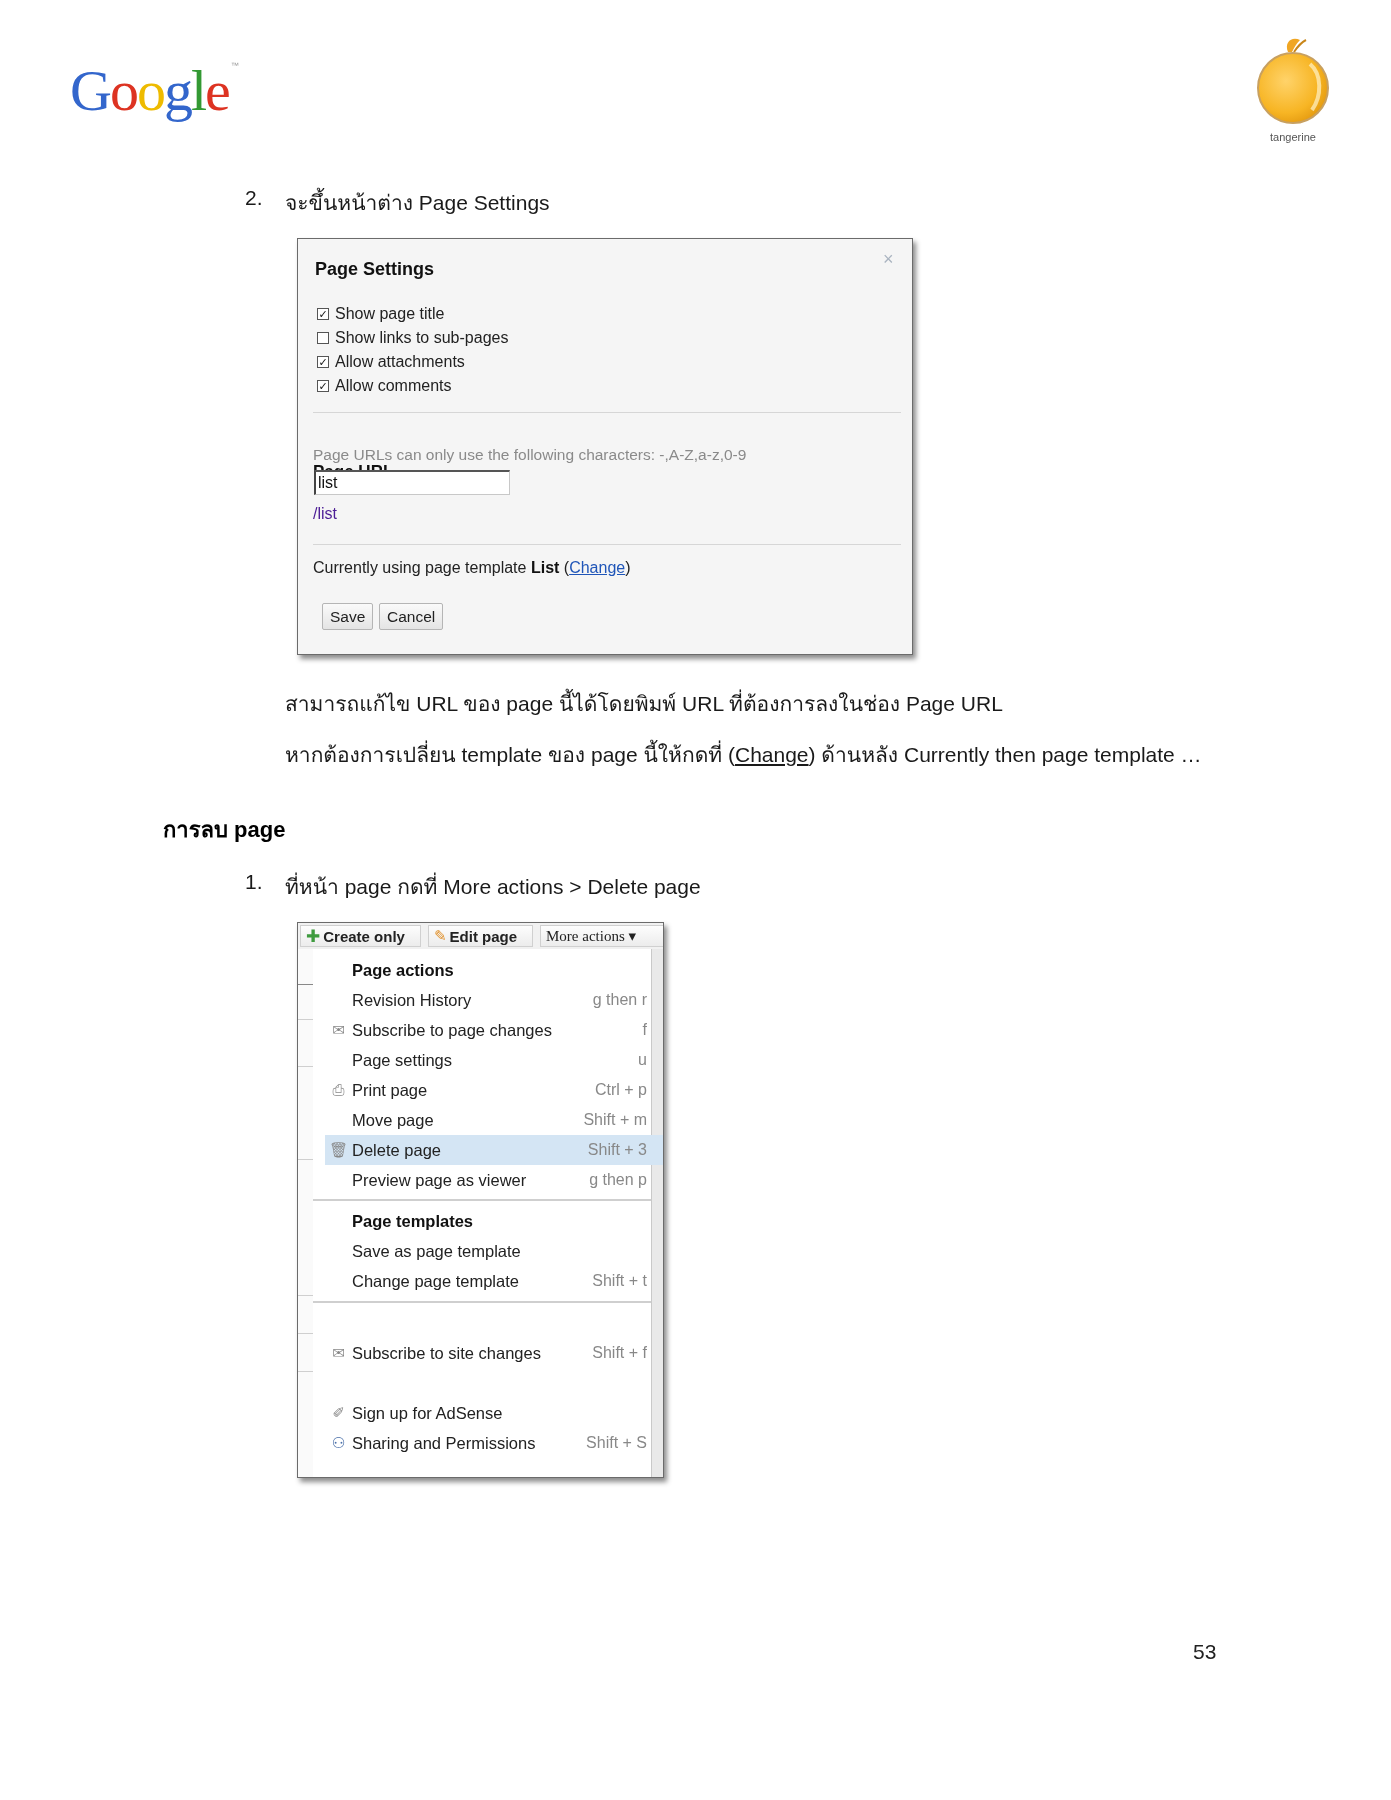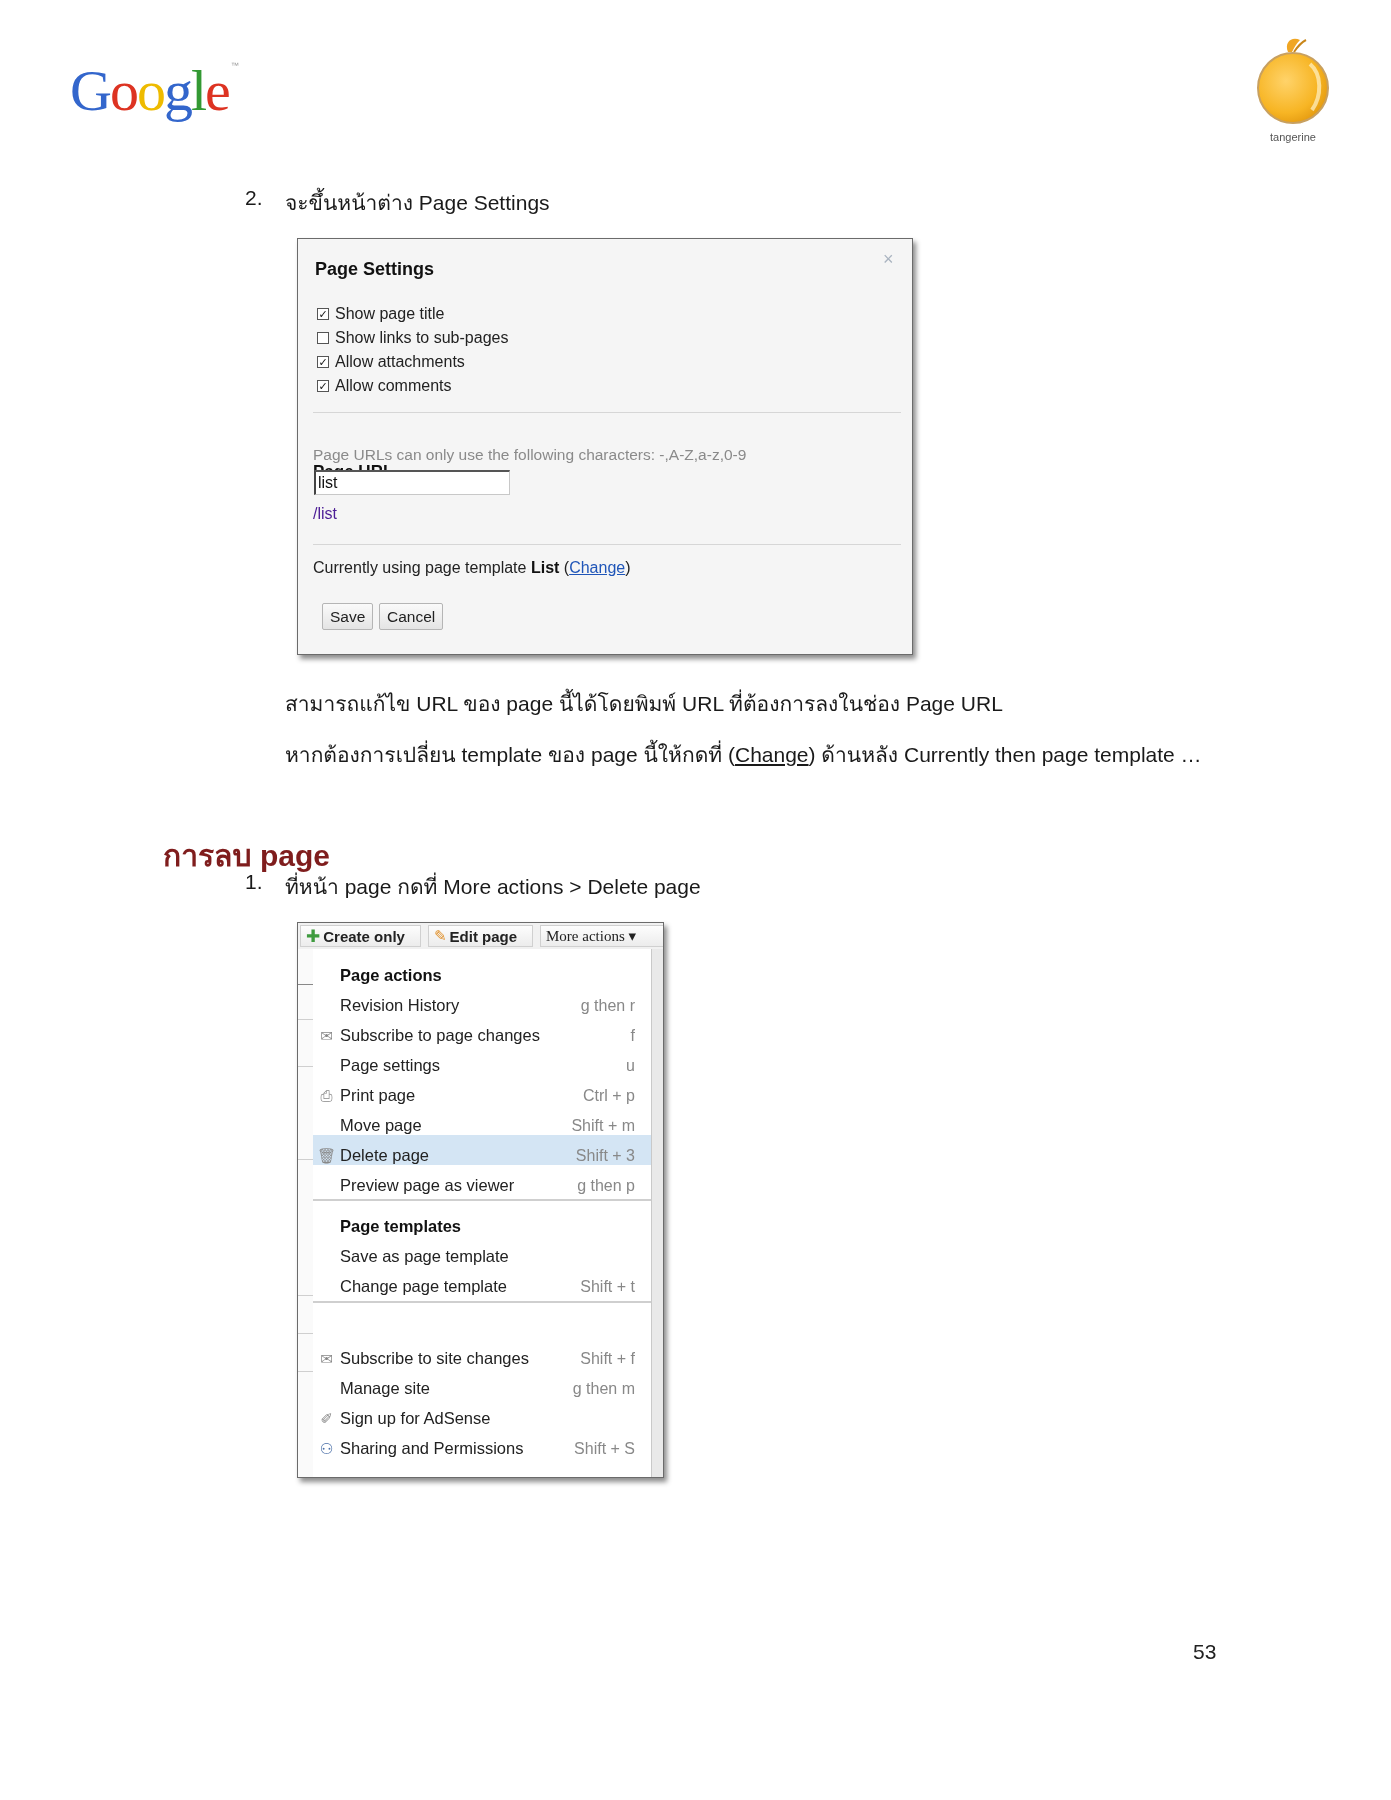--- a/index.html
+++ b/index.html
@@ -11,21 +11,21 @@
   .google-logo { left: 70px; top: 62px; font-family: "Liberation Serif", "DejaVu Serif", serif;
                  font-size: 58px; letter-spacing: -2px; line-height: 1; }
   .google-logo .tm { font-size: 8px; color: #999; vertical-align: top; margin-left: 2px; font-family: "Liberation Sans", sans-serif; }
   .tangerine-logo { left: 1248px; top: 30px; width: 90px; height: 120px; }
   .tangerine-label { left: 1248px; top: 131px; width: 90px; text-align: center; font-size: 11px; color: #555;
                      font-family: "Liberation Sans", sans-serif; }
 
   
   .doc-text { font-family: "Liberation Sans", "DejaVu Sans", sans-serif; font-size: 21px; color: #1a1a1a; white-space: nowrap; }
   .step-num { width: 30px; }
-  .heading { font-family: "Liberation Sans", "DejaVu Sans", sans-serif; font-size: 30px; font-weight: bold; color: #7f1d1d; white-space: nowrap; margin-top: 20px; }
+  .heading { font-family: "Liberation Sans", "DejaVu Sans", sans-serif; font-size: 22px; font-weight: bold; color: #000000; white-space: nowrap; }
   .u { text-decoration: underline; }
 
   
   .dialog { left: 297px; top: 238px; width: 616px; height: 417px; background: #f5f5f5;
             border: 1px solid #6b6b6b; box-shadow: 3px 4px 5px rgba(0,0,0,0.45); box-sizing: border-box;
             font-family: "Liberation Sans", "DejaVu Sans", sans-serif; }
   .dlg-title { left: 17px; top: 20px; font-size: 18px; font-weight: bold; color: #111; }
   .dlg-close { left: 585px; top: 10px; font-size: 18px; color: #aab4c0; cursor: pointer; }
   .cb-row { left: 19px; font-size: 16px; color: #222; display: flex; align-items: center; }
   .cb { width: 12px; height: 12px; border: 1px solid #555; background: #fff; margin-right: 6px; position: relative;
@@ -49,21 +49,21 @@
                box-shadow: 3px 4px 5px rgba(0,0,0,0.45); box-sizing: border-box;
                font-family: "Liberation Sans", "DejaVu Sans", sans-serif; overflow: hidden; }
   .toolbar { left: 0; top: 0; width: 365px; height: 26px; background: #f1f1f1; border-bottom: 1px solid #ccc; }
   .tb-btn { top: 2px; height: 22px; border: 1px solid #d0d0d0; background: linear-gradient(#fdfdfd, #ececec);
             box-sizing: border-box; font-size: 15px; color: #222; padding: 2px 5px; white-space: nowrap; display: flex; align-items: center; }
   .tb-btn b { font-weight: bold; }
   .menu-bg-lines { left: 0; top: 26px; width: 15px; height: 530px; background: #fafafa; border-right: 1px solid #c9c9c9; }
   .bg-line { left: 0; width: 15px; height: 1px; background: #cfcfcf; }
   .menu-scroll { left: 353px; top: 26px; width: 12px; height: 530px; background: #e9e9e9; border-left: 1px solid #c9c9c9; }
   .menu-panel { left: 15px; top: 26px; width: 338px; height: 530px; background: #fff; }
-  .mi { left: 0; width: 338px; height: 30px; display: flex; align-items: flex-end; font-size: 16.5px; color: #222; box-sizing: border-box; }
+  .mi { left: 12px; width: 338px; height: 30px; display: flex; align-items: center; font-size: 16.5px; color: #222; box-sizing: border-box; }
   .mi .ico { width: 27px; text-align: center; font-size: 15px; color: #888; }
   .mi .lbl { flex: 1; white-space: nowrap; }
   .mi .key { color: #888; padding-right: 16px; font-size: 16px; white-space: nowrap; }
   .mi.hl { background: #d4e5f4; }
   .mi.hdr .lbl { font-weight: bold; color: #111; }
   .mi-sep { left: 0; width: 338px; height: 2px; background: #cfcfcf; }
 
   
   .page-num { left: 1193px; top: 1640px; font-size: 21px; color: #222; font-family: "Liberation Sans", sans-serif; }
 </style>
@@ -226,25 +226,20 @@
         <span class="key">Shift + t</span>
     </div>
 
     <div class="abs mi-sep" style="top:352px;"></div>
 
     <div class="abs mi" style="top:389px;">
       <span class="ico">✉</span>
         <span class="lbl">Subscribe to site changes</span>
         <span class="key">Shift + f</span>
     </div>
-    <div class="abs mi" style="top:419px;">
-      <span class="ico"></span>
-        <span class="lbl">Manage site</span>
-        <span class="key">g then m</span>
-    </div>
     <div class="abs mi" style="top:449px;">
       <span class="ico">✐</span>
         <span class="lbl">Sign up for AdSense</span>
         <span class="key"></span>
     </div>
     <div class="abs mi" style="top:479px;">
       <span class="ico" style="color:#4a6fa8;">⚇</span>
         <span class="lbl">Sharing and Permissions</span>
         <span class="key">Shift + S</span>
     </div>

